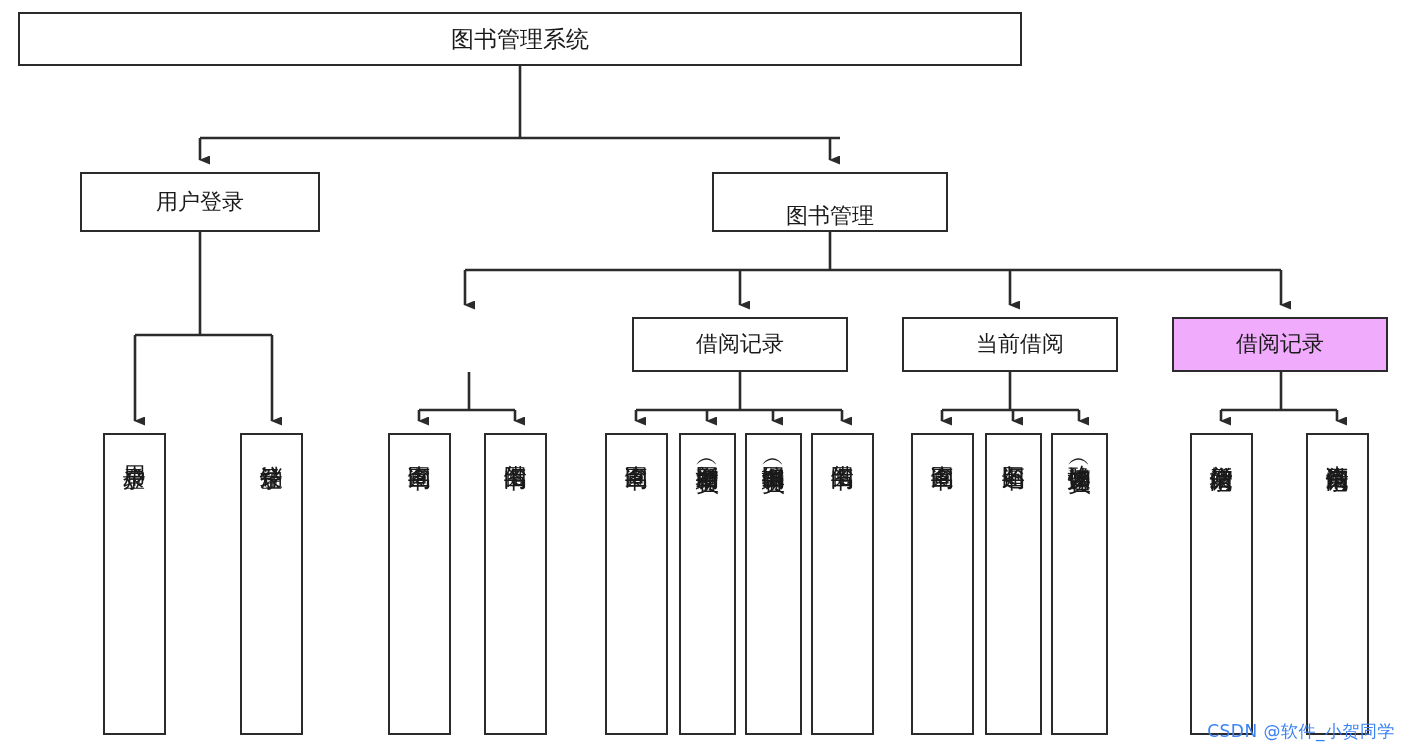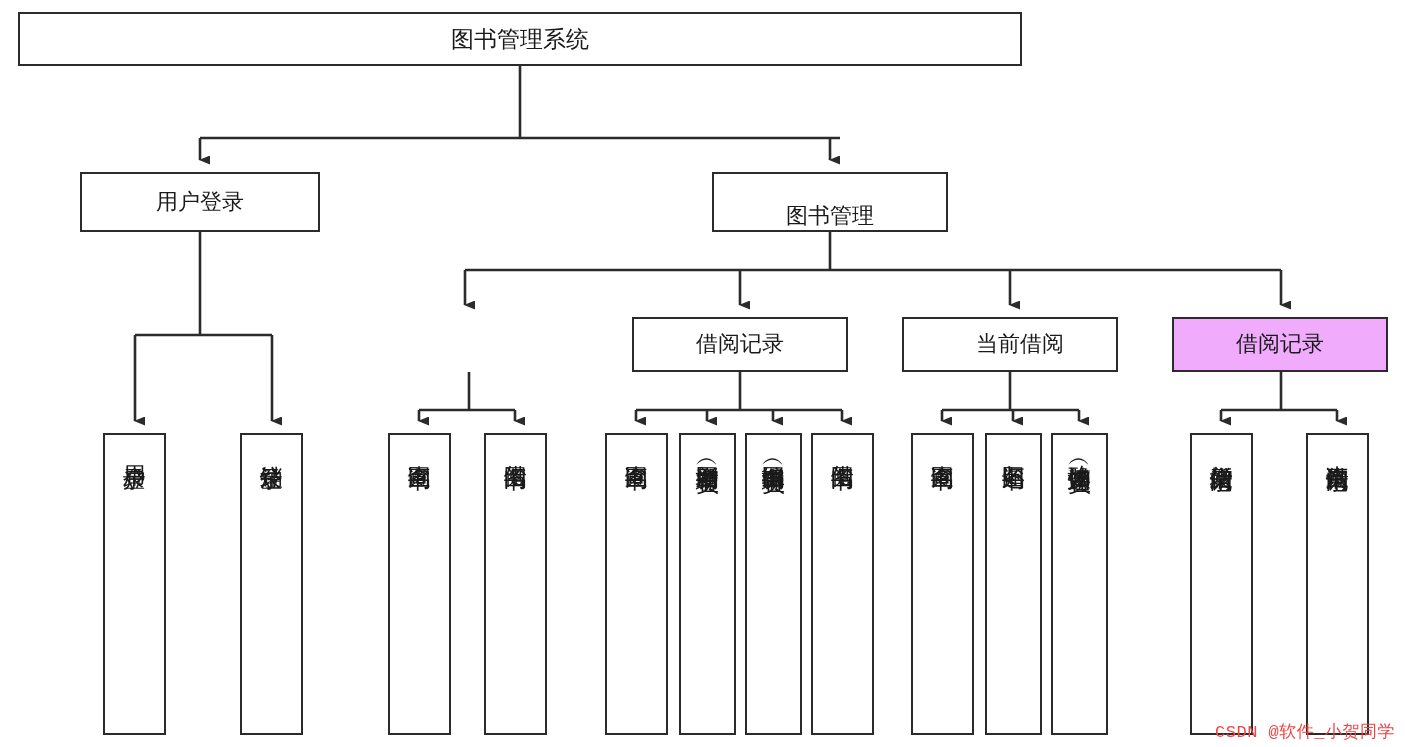--- a/index.html
+++ b/index.html
@@ -180,15 +180,15 @@
   <div class="node node-leaf" style="left: 1051px; top: 433px; width: 57px; height: 302px; border-color: rgb(43, 43, 43); background: rgb(255, 255, 255); color: rgb(26, 26, 26);">
     <span class="node-label">确认归还（管理员）</span>
   </div>
   <div class="node node-leaf" style="left: 1190px; top: 433px; width: 63px; height: 302px; border-color: rgb(43, 43, 43); background: rgb(255, 255, 255); color: rgb(26, 26, 26);">
     <span class="node-label">新增借阅记录</span>
   </div>
   <div class="node node-leaf" style="left: 1306px; top: 433px; width: 63px; height: 302px; border-color: rgb(43, 43, 43); background: rgb(255, 255, 255); color: rgb(26, 26, 26);">
     <span class="node-label">查询借阅记录</span>
   </div>
 
-  <div id="watermark" style="color: #ef4444; font-family: Liberation Mono, monospace;">CSDN @软件_小贺同学</div>
+  <div id="watermark" style="color: #3b82f6;">CSDN @软件_小贺同学</div>
 
 </div>
 
 </body></html>

